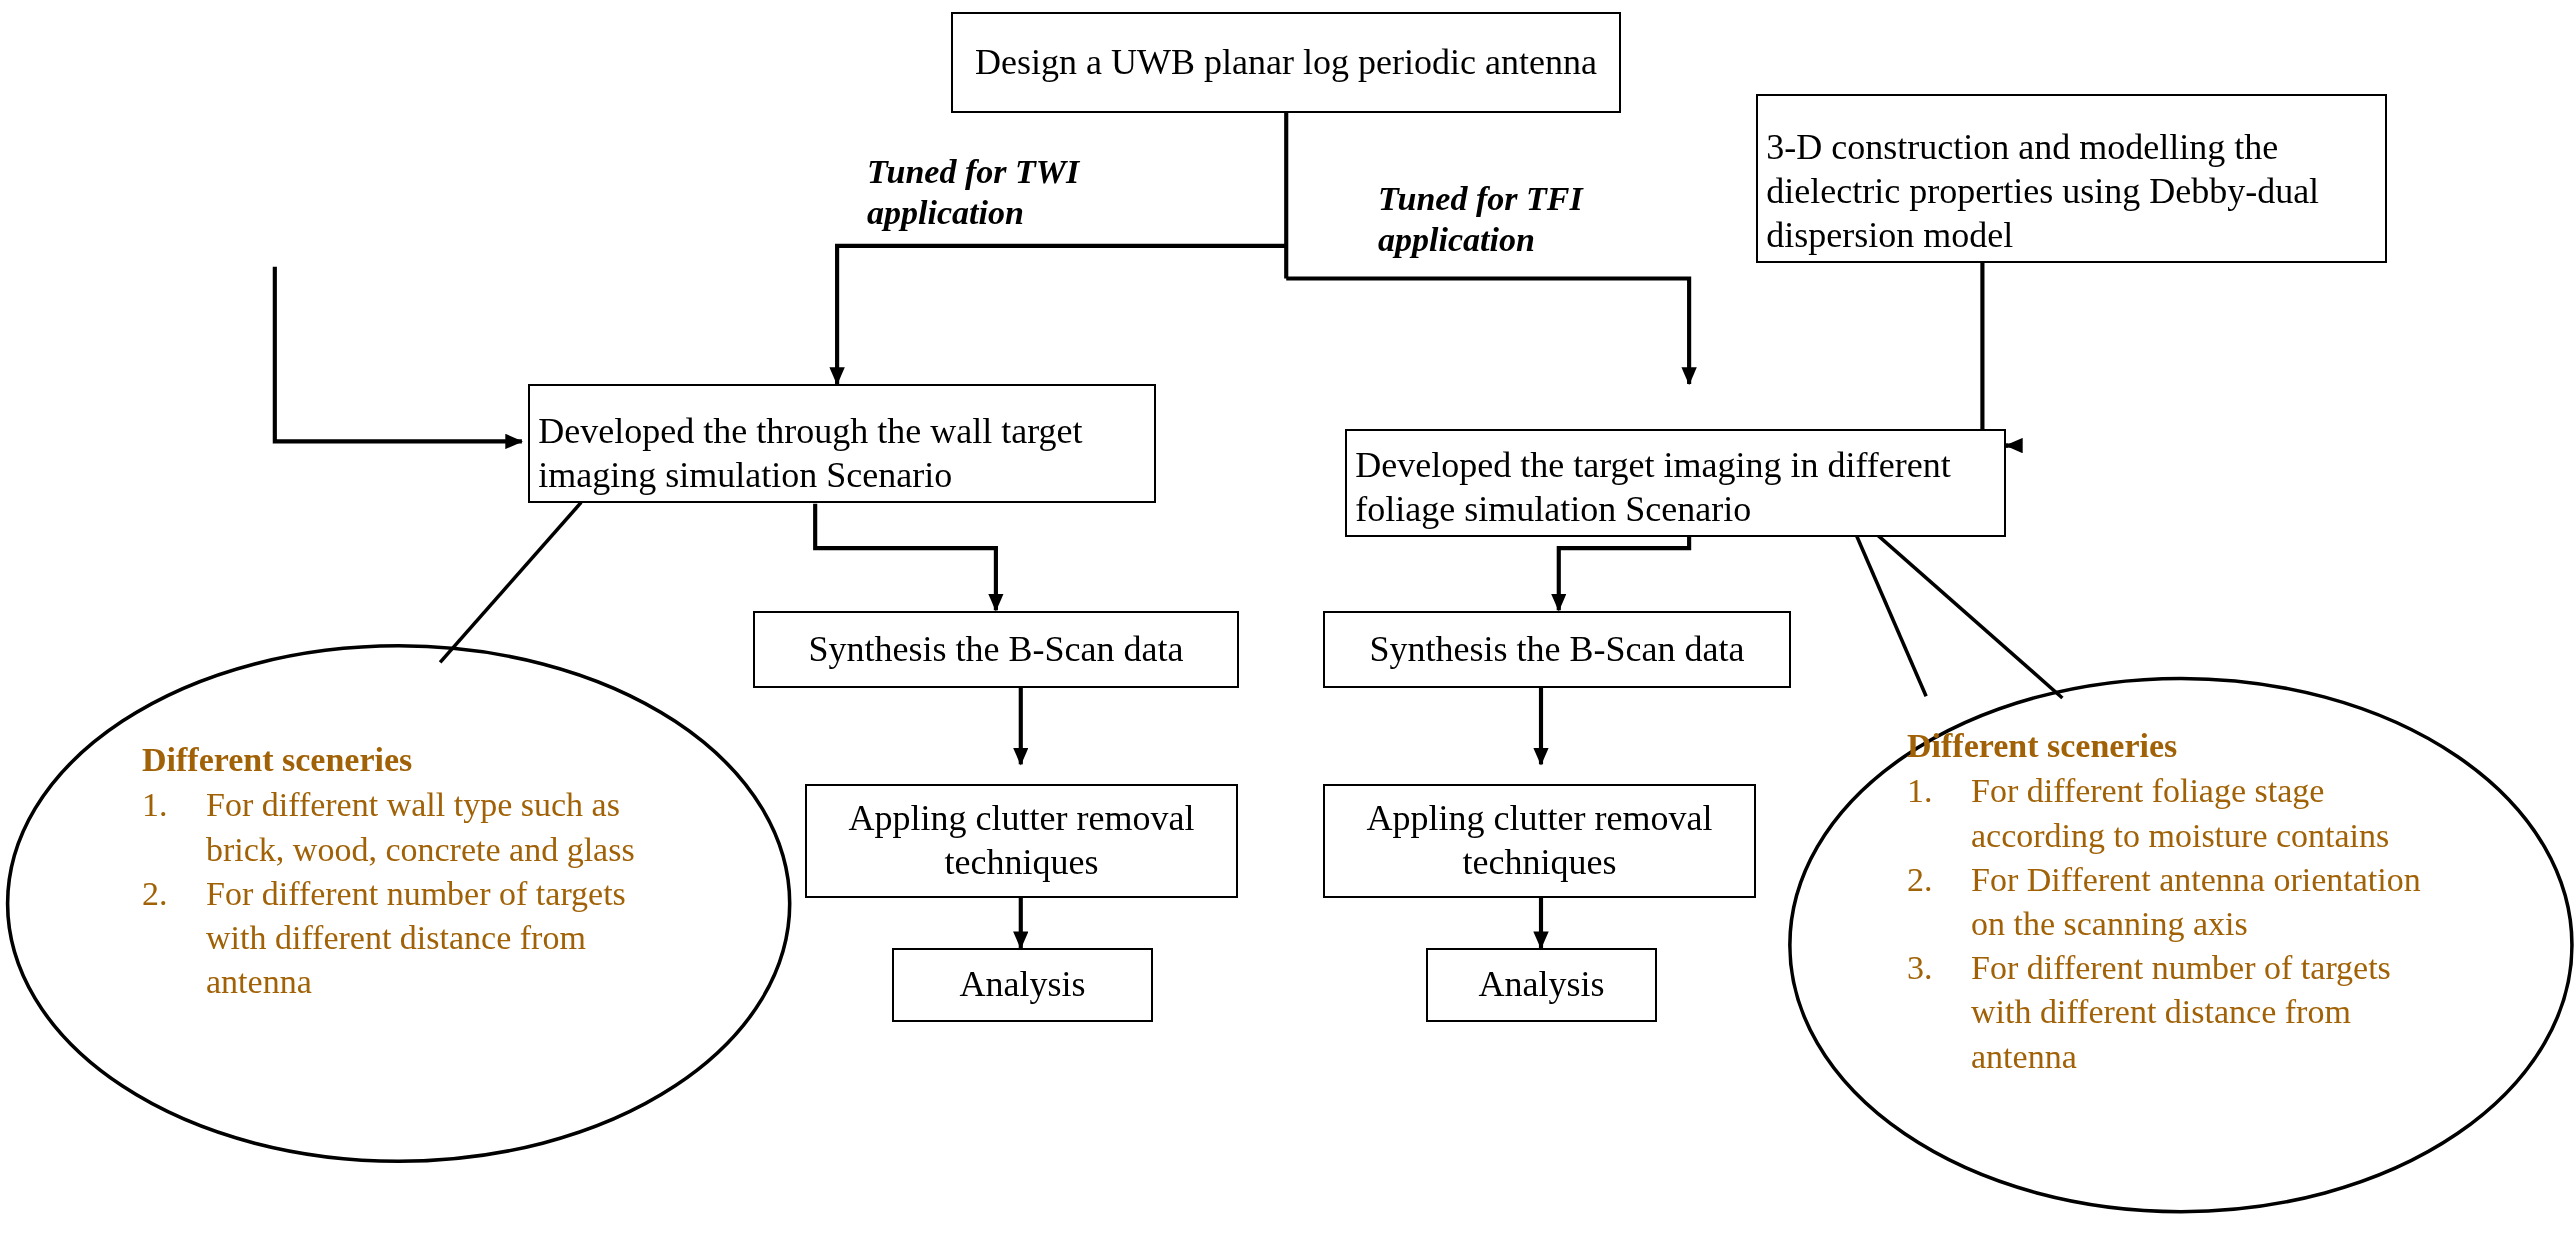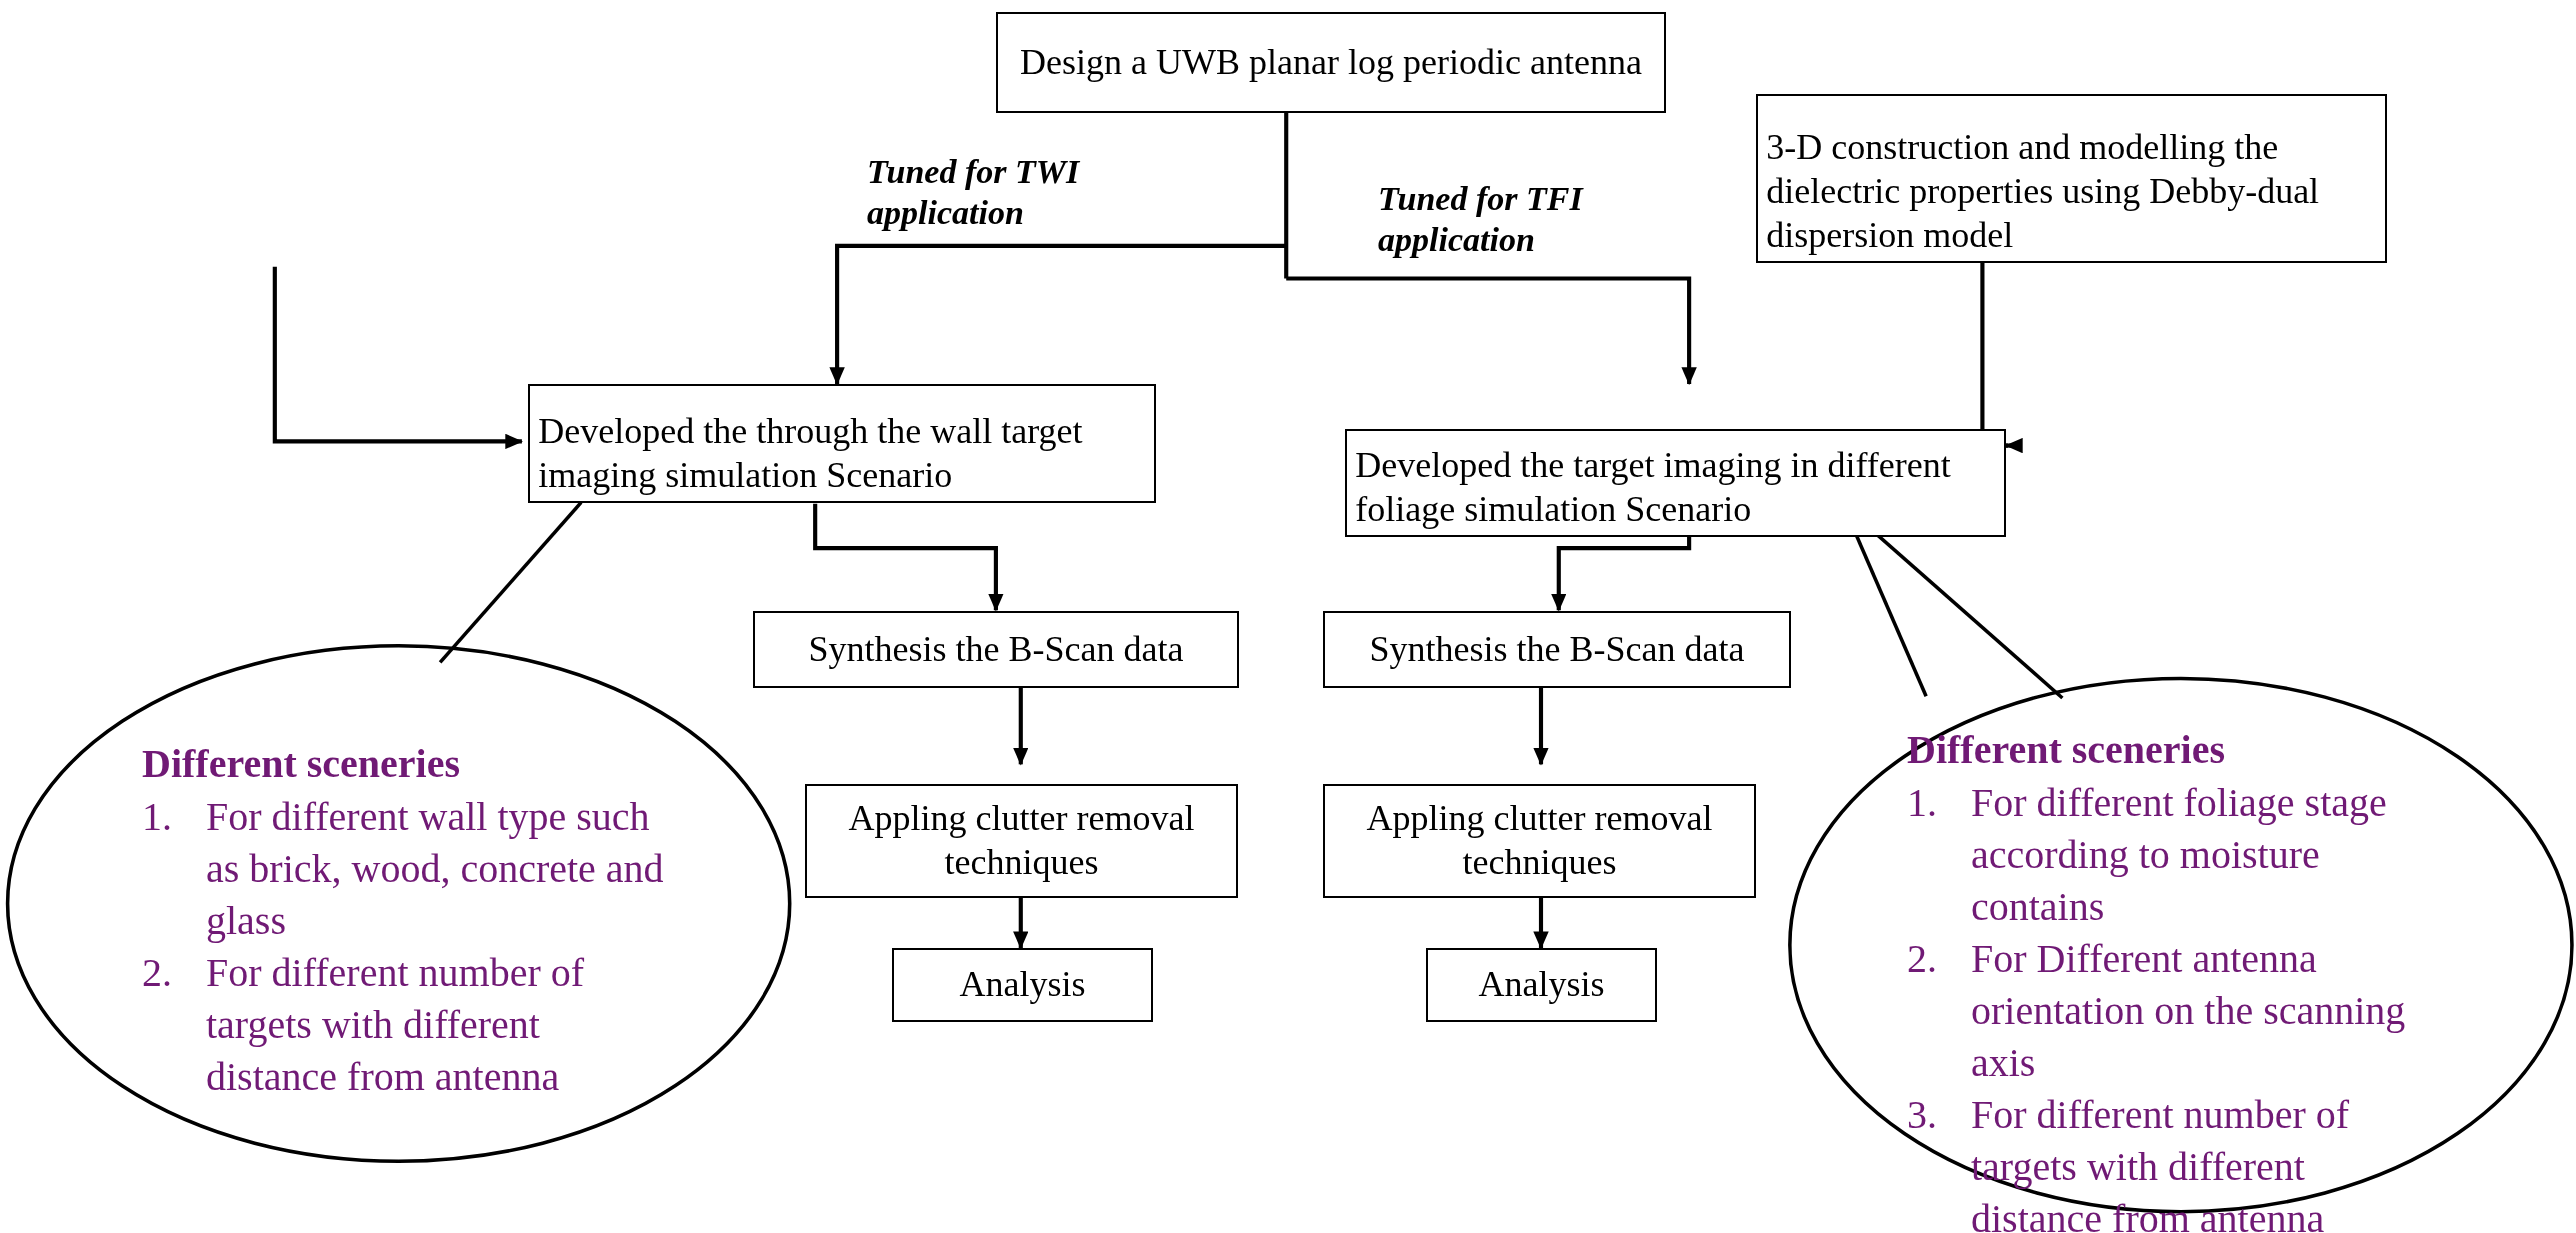--- a/index.html
+++ b/index.html
@@ -26,23 +26,23 @@
     position:absolute;
     font-style:italic;
     font-weight:bold;
     font-size:34px;
     line-height:1.22;
     color:#000;
     white-space:pre-line;
   }
   .ellipse-text{
     position:absolute;
-    font-size:40px;
+    font-size:34px;
     line-height:1.30;
-    color:#701a75;
+    color:#a16207;
   }
   .ell-title{ font-weight:bold; display:block; margin-bottom:1.2px;}
   .ell-list{ margin:0; padding:0; list-style:none; }
   .ell-list li{ display:flex; align-items:flex-start; }
   .ell-num{ width:64px; flex:0 0 64px; }
   .ell-body{ flex:1 1 auto; }
 </style>
 </head>
 <body>
 
@@ -87,21 +87,21 @@
     <g stroke="#000" fill="none" stroke-width="6">
       <path d="M980,848 L742,1118"></path>
       <path d="M3110,852 L3250,1175"></path>
       <path d="M3110,852 L3480,1178"></path>
     </g>
 
     <ellipse cx="672" cy="1525" rx="660" ry="435" fill="none" stroke="#000" stroke-width="6"></ellipse>
     <ellipse cx="3680" cy="1595" rx="660" ry="450" fill="none" stroke="#000" stroke-width="6"></ellipse>
   </svg>
 
-  <div class="nodebox" style="left:996px;top:12px;width:670px;height:101px;">
+  <div class="nodebox" style="left:951px;top:12px;width:670px;height:101px;">
     <span>Design a UWB planar log periodic antenna</span>
   </div>
 
 
   <div class="nodebox left-align" style="left:1756px;top:94px;width:631px;height:169px;">
     <span>3-D construction and modelling the dielectric properties using Debby-dual dispersion model</span>
   </div>
 
   <div class="italic-label" style="left:867px;top:151px;width:308px;">Tuned for TWI
 application</div>

